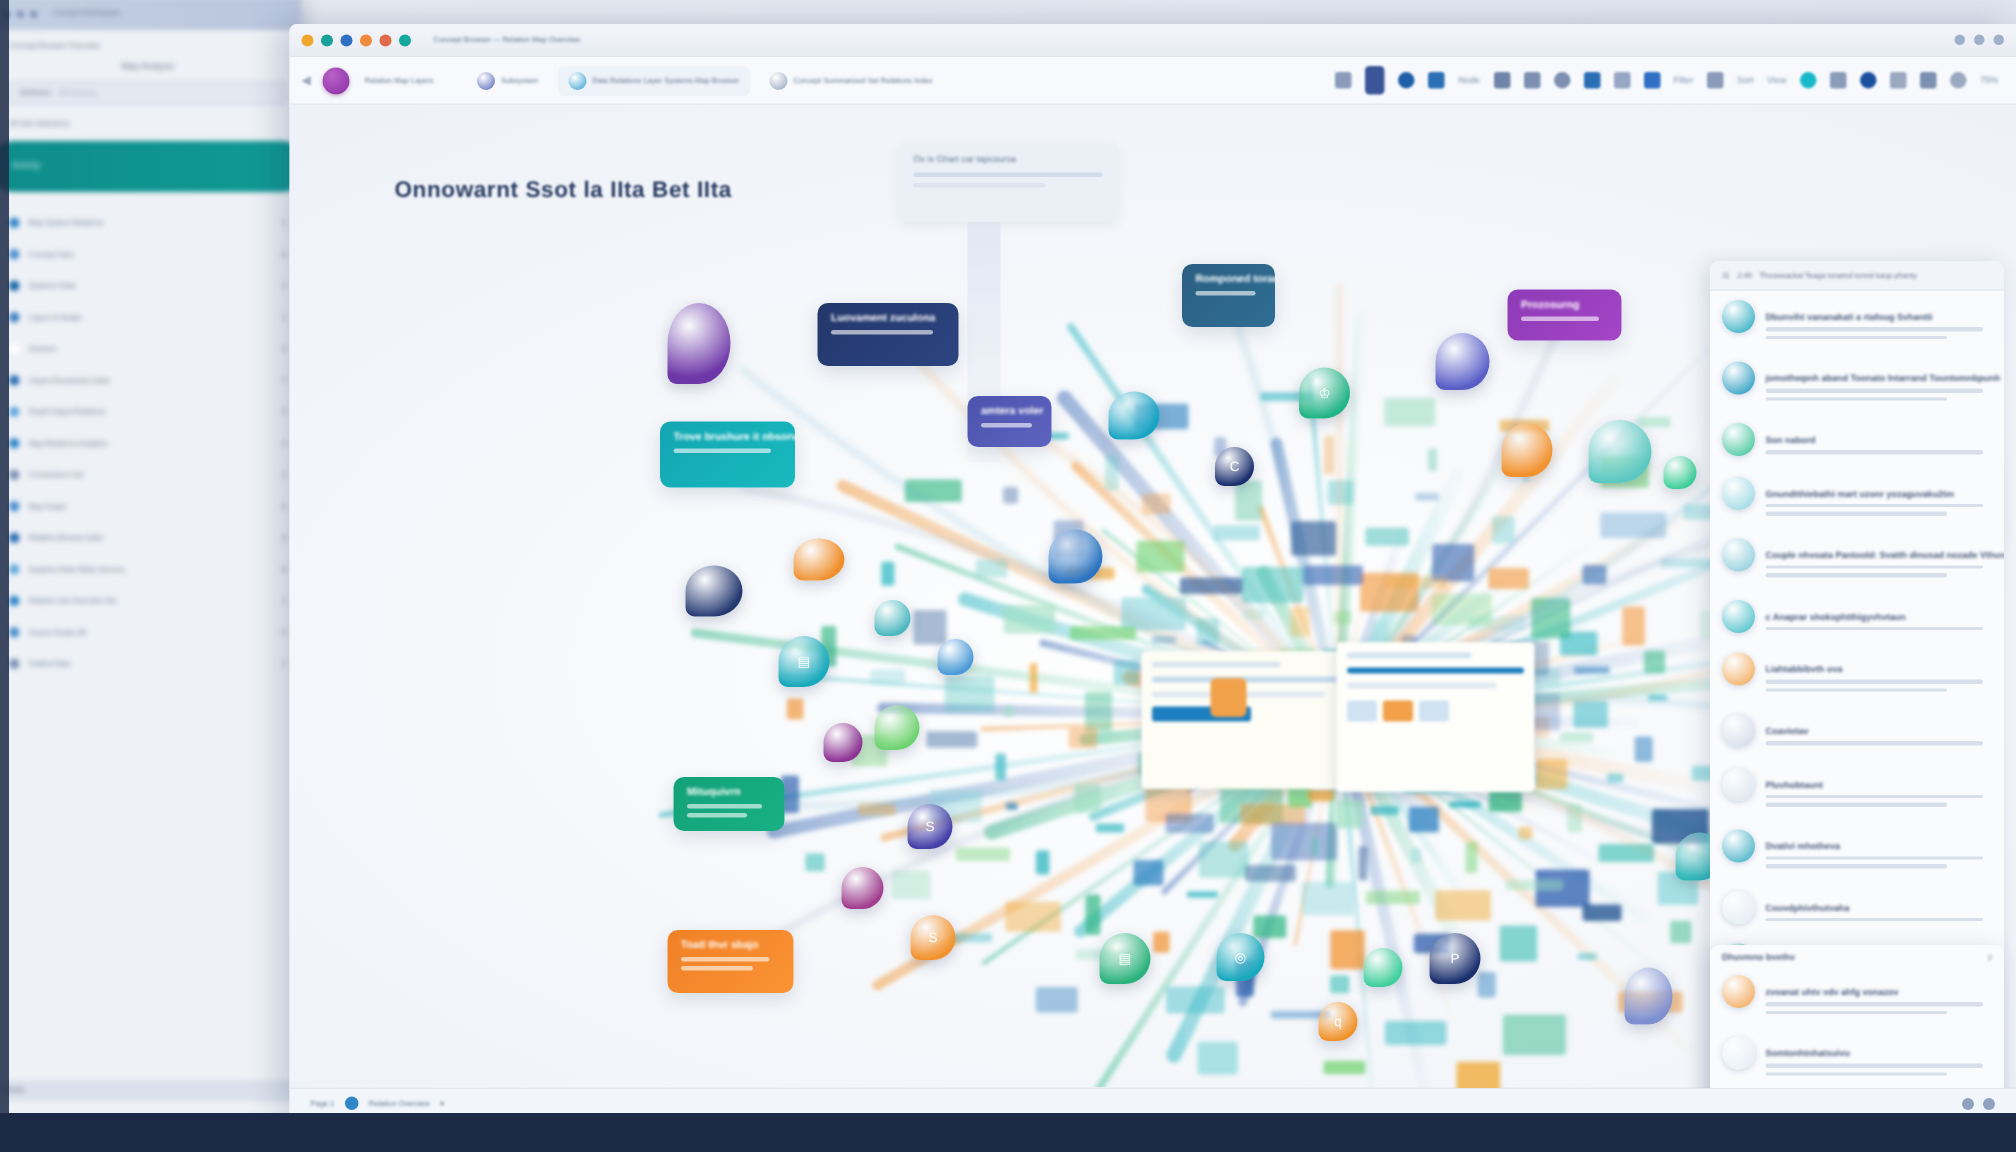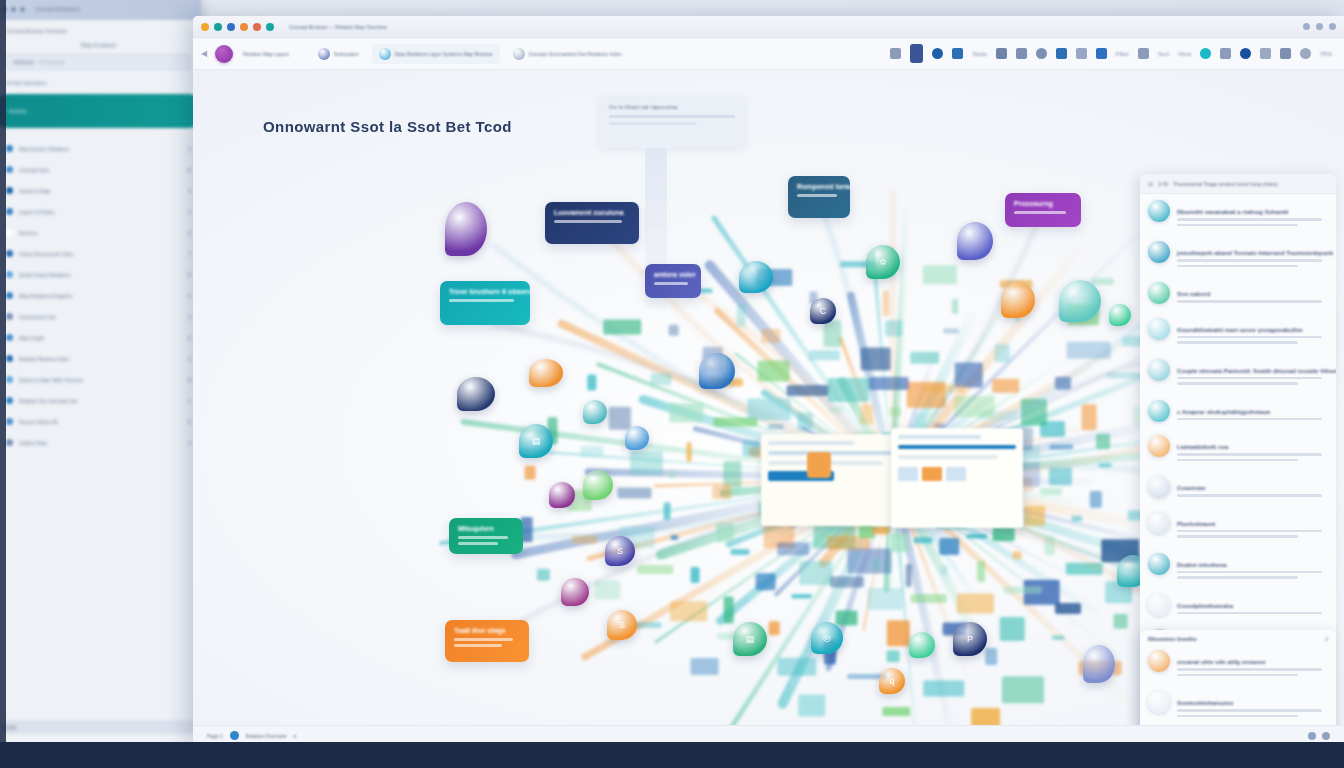--- a/index.html
+++ b/index.html
@@ -612,21 +612,21 @@
             <path d="M700,408 Q879,412.5 1058,341" fill="none" stroke="#f2a24a" stroke-width="1.4" opacity=".5"></path>
             <path d="M700,408 Q883,377 1066,422" fill="none" stroke="#4aa6c8" stroke-width="1.4" opacity=".5"></path>
             <path d="M700,408 Q874.5,496.5 1049,509" fill="none" stroke="#7f93b8" stroke-width="1.4" opacity=".5"></path>
             <path d="M700,408 Q878.5,463.5 1057,595" fill="none" stroke="#f2a24a" stroke-width="1.4" opacity=".5"></path>
             <path d="M700,408 Q496.5,475 293,466" fill="none" stroke="#4aa6c8" stroke-width="1.4" opacity=".5"></path>
             <path d="M700,408 Q497,451.5 294,571" fill="none" stroke="#7f93b8" stroke-width="1.4" opacity=".5"></path>
             <path d="M700,408 Q700,302 700,120" fill="none" stroke="#f2a24a" stroke-width="1.4" opacity=".5"></path>
           </g>
       </svg>
 
-      <div id="canvas-title">Onnowarnt Ssot la Ssot Bet Tcod</div>
+      <div id="canvas-title">Onnowarnt Ssot la IIta Bet IIta</div>
 
       <div id="toppanel">
         <div class="blurtext sm" style="margin-bottom:5px">Ov is Ghart car tapcoursa</div>
         <div style="height:3px;border-radius:2px;background:#d4dcea;margin-bottom:4px"></div>
         <div style="height:3px;border-radius:2px;background:#dde4ef;width:70%"></div>
         <div class="stem"></div>
       </div>
 
       <div id="nodes">
           <div class="card" style="left: 352px; top: 132px; width: 94px; height: 42px; background: linear-gradient(135deg, rgb(35, 55, 107), rgb(44, 68, 128));">

